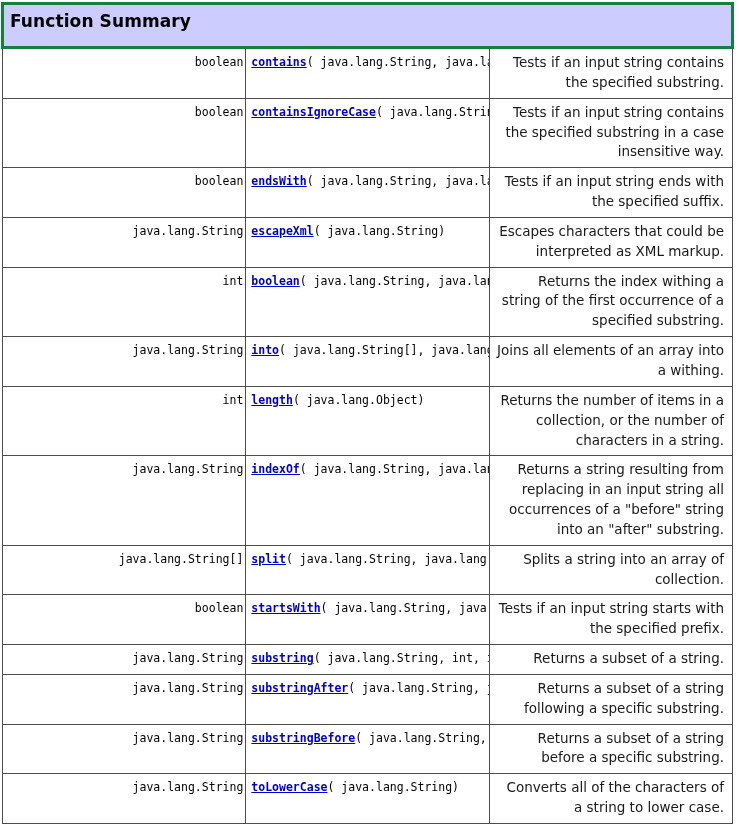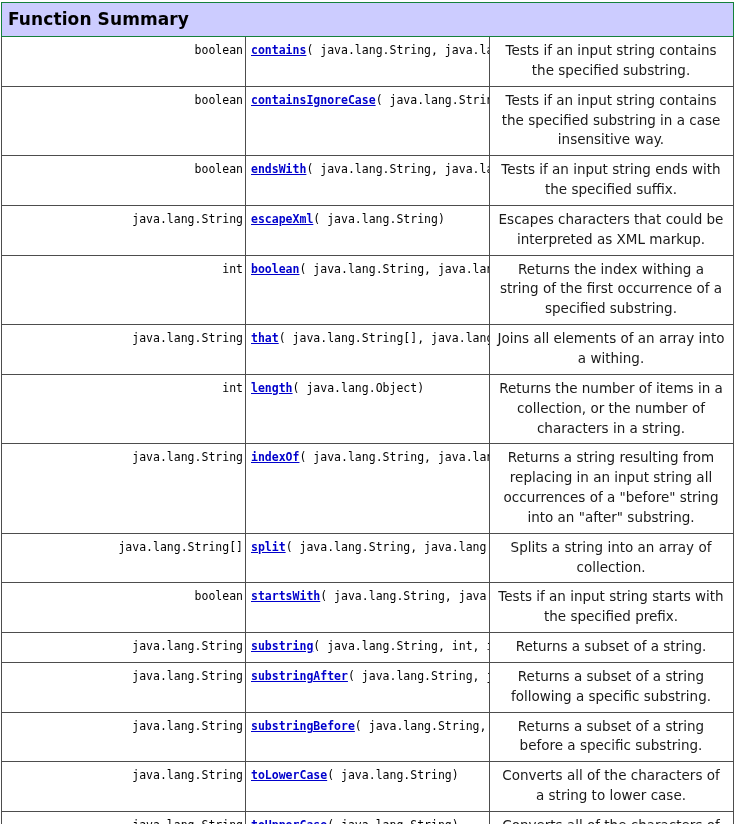--- a/index.html
+++ b/index.html
@@ -20,22 +20,22 @@
     margin: 2px 0 0 1px;
     border-collapse: collapse;
     border: 1px solid #4d4d4d;
     table-layout: fixed;
     background: #ffffff;
   }
 
   
   .summary-head-cell {
     background: #ccccff;
-    border: 1px solid #15803d;
-    padding: 3px 0 4px 6px;
+    border: 3px solid #15803d;
+    padding: 3px 0 12px 6px;
     text-align: left;
     vertical-align: middle;
     height: 26px;
   }
   .summary-title {
     font-family: "DejaVu Sans", sans-serif;
     font-size: 17px;
     font-weight: bold;
     color: #000000;
     letter-spacing: 0.1px;
@@ -67,21 +67,21 @@
     font-family: "DejaVu Sans Mono", monospace;
     font-size: 11.5px;
     line-height: 1.45;
     color: #000000;
     white-space: nowrap;
     overflow: hidden;
   }
 
   .col-desc {
     width: 227px;
-    text-align: center;
+    text-align: right;
     padding: 4px 8px 5px 7px;
     font-family: "DejaVu Sans", sans-serif;
     font-size: 13.5px;
     line-height: 1.47;
     color: #1a1a1a;
   }
 
   .method-link {
     color: #0000cc;
     font-weight: bold;
@@ -123,21 +123,21 @@
         <td class="col-sig"><a class="method-link" href="#">escapeXml</a><span class="sig-params">( java.lang.String)</span></td>
         <td class="col-desc">Escapes characters that could be interpreted as XML markup.</td>
       </tr>
       <tr class="method-row">
         <td class="col-type">int</td>
         <td class="col-sig"><a class="method-link" href="#">boolean</a><span class="sig-params">( java.lang.String, java.lang.String)</span></td>
         <td class="col-desc">Returns the index withing a string of the first occurrence of a specified substring.</td>
       </tr>
       <tr class="method-row">
         <td class="col-type">java.lang.String</td>
-        <td class="col-sig"><a class="method-link" href="#">that</a><span class="sig-params">( java.lang.String[], java.lang.String)</span></td>
+        <td class="col-sig"><a class="method-link" href="#">into</a><span class="sig-params">( java.lang.String[], java.lang.String)</span></td>
         <td class="col-desc">Joins all elements of an array into a withing.</td>
       </tr>
       <tr class="method-row">
         <td class="col-type">int</td>
         <td class="col-sig"><a class="method-link" href="#">length</a><span class="sig-params">( java.lang.Object)</span></td>
         <td class="col-desc">Returns the number of items in a collection, or the number of characters in a string.</td>
       </tr>
       <tr class="method-row">
         <td class="col-type">java.lang.String</td>
         <td class="col-sig"><a class="method-link" href="#">indexOf</a><span class="sig-params">( java.lang.String, java.lang.String, java.lang.String)</span></td>

